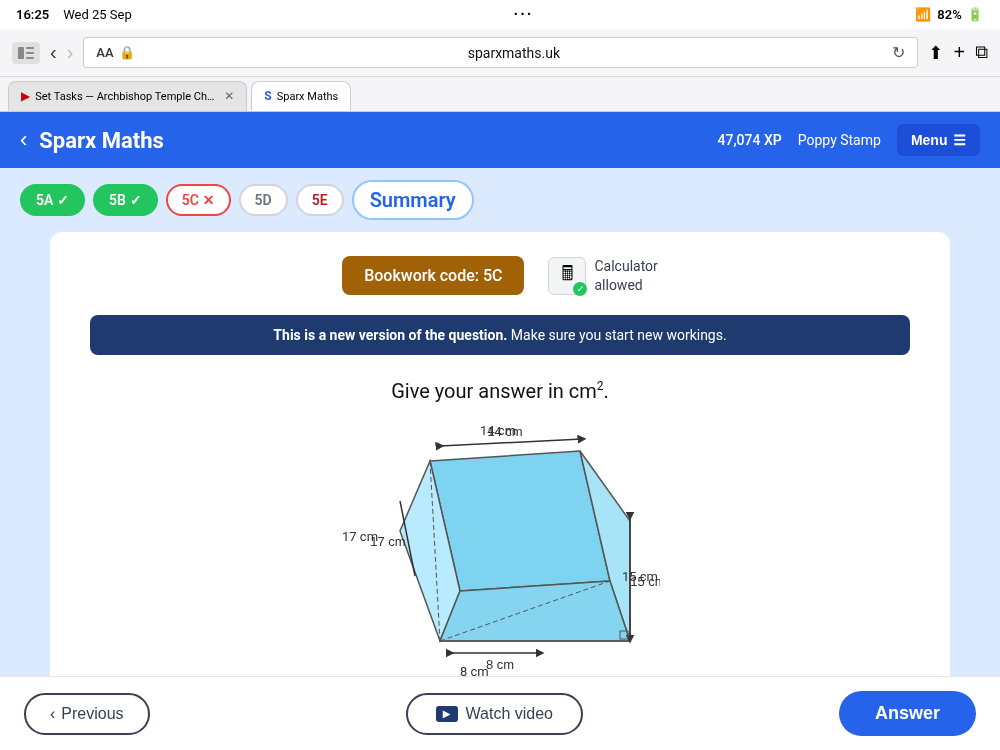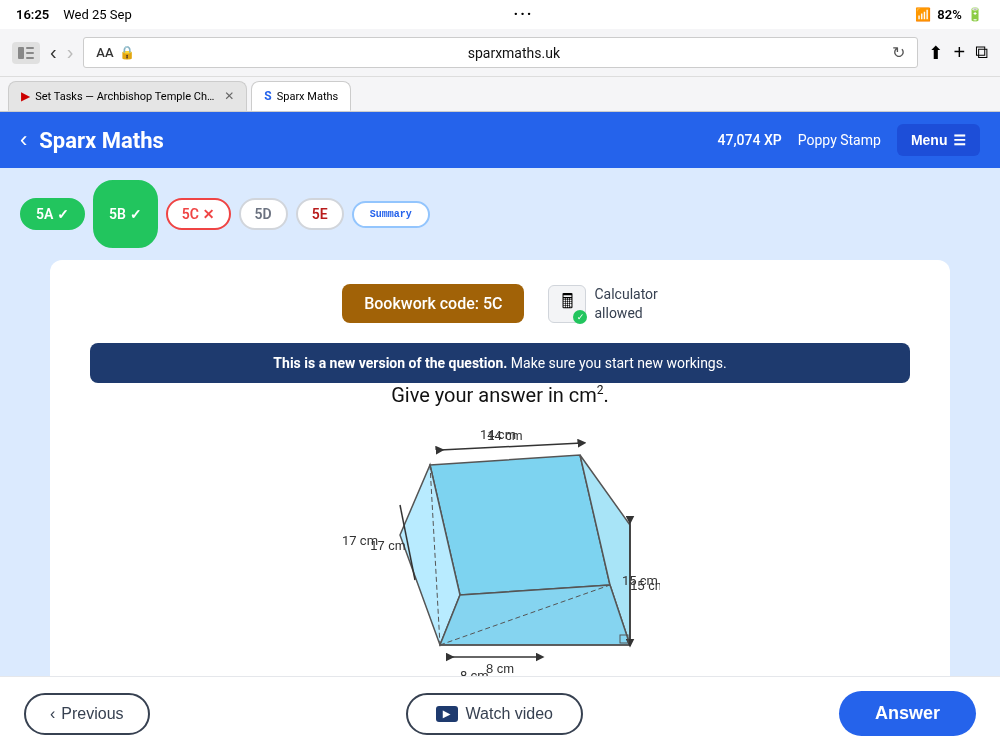--- a/index.html
+++ b/index.html
@@ -78,35 +78,35 @@
         <span>☰</span>
       </button>
     </div>
   </div>
 
   <div style="background:#dbeafe;display:flex;padding:12px 20px;gap:8px;align-items:center;">
     <div style="padding:6px 14px;border-radius:20px;font-size:14px;font-weight:600;background:#22c55e;color:white;border:2px solid #22c55e;cursor:pointer;display:flex;align-items:center;gap:4px;">
       <span>5A</span>
       <span>✓</span>
     </div>
-    <div style="padding:24px 14px;border-radius:20px;font-size:14px;font-weight:600;background:#22c55e;color:white;border:2px solid #22c55e;cursor:pointer;display:flex;align-items:center;gap:4px;">
+    <div style="padding:6px 14px;border-radius:20px;font-size:14px;font-weight:600;background:#22c55e;color:white;border:2px solid #22c55e;cursor:pointer;display:flex;align-items:center;gap:4px;">
       <span>5B</span>
       <span>✓</span>
     </div>
     <div style="padding:6px 14px;border-radius:20px;font-size:14px;font-weight:600;background:white;color:#ef4444;border:2px solid #ef4444;cursor:pointer;display:flex;align-items:center;gap:4px;justify-content:space-between;">
       <span>5C</span>
       <span>✕</span>
     </div>
     <div style="padding:6px 14px;border-radius:20px;font-size:14px;font-weight:600;background:white;color:#6b7280;border:2px solid #d1d5db;cursor:pointer;">
       <span>5D</span>
     </div>
     <div style="padding:6px 14px;border-radius:20px;font-size:14px;font-weight:600;background:white;color:#b91c1c;border:2px solid #d1d5db;cursor:pointer;">
       <span>5E</span>
     </div>
-    <div style="padding:6px 16px;border-radius:20px;font-size:10px;font-weight:600;background:white;color:#2563eb;border:2px solid #93c5fd;cursor:pointer;font-family:Liberation Mono, monospace;">
+    <div style="padding:6px 16px;border-radius:20px;font-size:20px;font-weight:600;background:white;color:#2563eb;border:2px solid #93c5fd;cursor:pointer;">
       <span>Summary</span>
     </div>
   </div>
 
   <div style="background:white;margin:0 50px;border-radius:12px;padding:24px 40px 30px;">
 
     <div style="display:flex;align-items:center;justify-content:center;gap:24px;margin-bottom:20px;">
       <div style="background:#a16207;color:white;padding:10px 22px;border-radius:8px;font-size:16px;font-weight:500;">
         <span>Bookwork code: 5C</span>
       </div>
@@ -115,21 +115,21 @@
           🖩
           <span style="position:absolute;bottom:-2px;right:-2px;background:#22c55e;color:white;border-radius:50%;width:14px;height:14px;font-size:9px;display:flex;align-items:center;justify-content:center;">✓</span>
         </div>
         <div style="font-size:14px;color:#374151;line-height:1.3;">
           <div>Calculator</div>
           <div>allowed</div>
         </div>
       </div>
     </div>
 
-    <div style="background:#1e3a6e;color:white;padding:12px 8px;border-radius:8px;font-size:14px;text-align:center;">
+    <div style="background:#1e3a6e;color:white;padding:12px 8px;border-radius:8px;font-size:14px;text-align:center;margin-bottom:24px;">
       <strong>This is a new version of the question.</strong>
       <span> Make sure you start new workings.</span>
     </div>
 
     <div style="text-align:center;font-size:20px;margin-bottom:18px;color:#111;">
       <span>Give your answer in cm</span><sup>2</sup><span>.</span>
     </div>
 
     <div style="display:flex;justify-content:center;align-items:center;margin:10px 0;">
       <div style="position:relative;width:320px;height:260px;">

